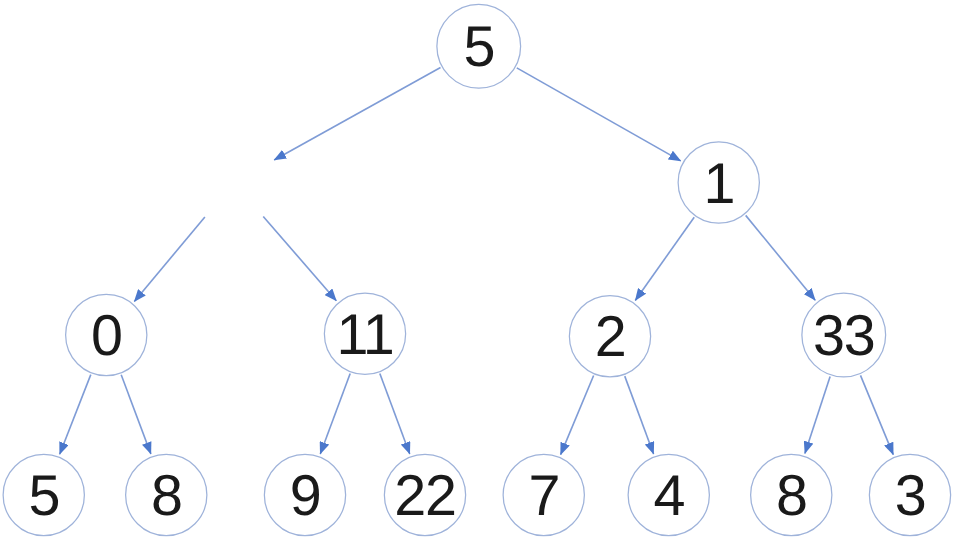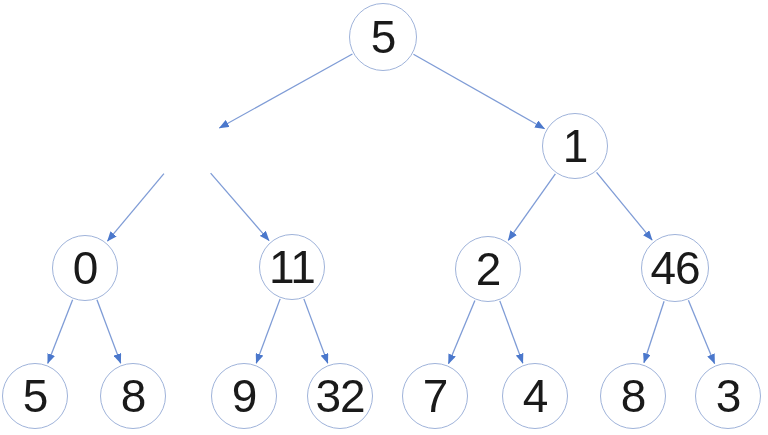--- a/index.html
+++ b/index.html
@@ -66,23 +66,23 @@
         <line x1="664.088035373594" y1="301.25551124238007" x2="643.911964626406" y2="362.74448875761993" stroke="#7f9cd6" stroke-width="1.3" marker-end="url(#arrowhead)"></line>
         <line x1="688.3897504292694" y1="300.33751047068836" x2="714.6102495707306" y2="363.66248952931164" stroke="#7f9cd6" stroke-width="1.3" marker-end="url(#arrowhead)"></line>
       </g>
   </svg>
 
   <div class="node" style="left: 349px; top: 3px; width: 68px; height: 68px;">5</div>
   <div class="node" style="left: 542px; top: 113px; width: 66px; height: 66px;">1</div>
   <div class="node" style="left: 52px; top: 235px; width: 66px; height: 66px;">0</div>
   <div class="node" style="left: 259px; top: 234px; width: 66px; height: 66px;">11</div>
   <div class="node" style="left: 455px; top: 236px; width: 66px; height: 66px;">2</div>
-  <div class="node" style="left: 641px; top: 234px; width: 68px; height: 68px;">46</div>
+  <div class="node" style="left: 641px; top: 234px; width: 68px; height: 68px;">33</div>
   <div class="node" style="left: 2px; top: 363px; width: 66px; height: 66px;">5</div>
   <div class="node" style="left: 100px; top: 363px; width: 66px; height: 66px;">8</div>
   <div class="node" style="left: 211px; top: 363px; width: 66px; height: 66px;">9</div>
-  <div class="node" style="left: 307px; top: 363px; width: 66px; height: 66px;">32</div>
+  <div class="node" style="left: 307px; top: 363px; width: 66px; height: 66px;">22</div>
   <div class="node" style="left: 402px; top: 363px; width: 66px; height: 66px;">7</div>
   <div class="node" style="left: 502px; top: 363px; width: 66px; height: 66px;">4</div>
   <div class="node" style="left: 600px; top: 363px; width: 66px; height: 66px;">8</div>
   <div class="node" style="left: 695px; top: 363px; width: 66px; height: 66px;">3</div>
 
 </div>
 
 </body></html>

